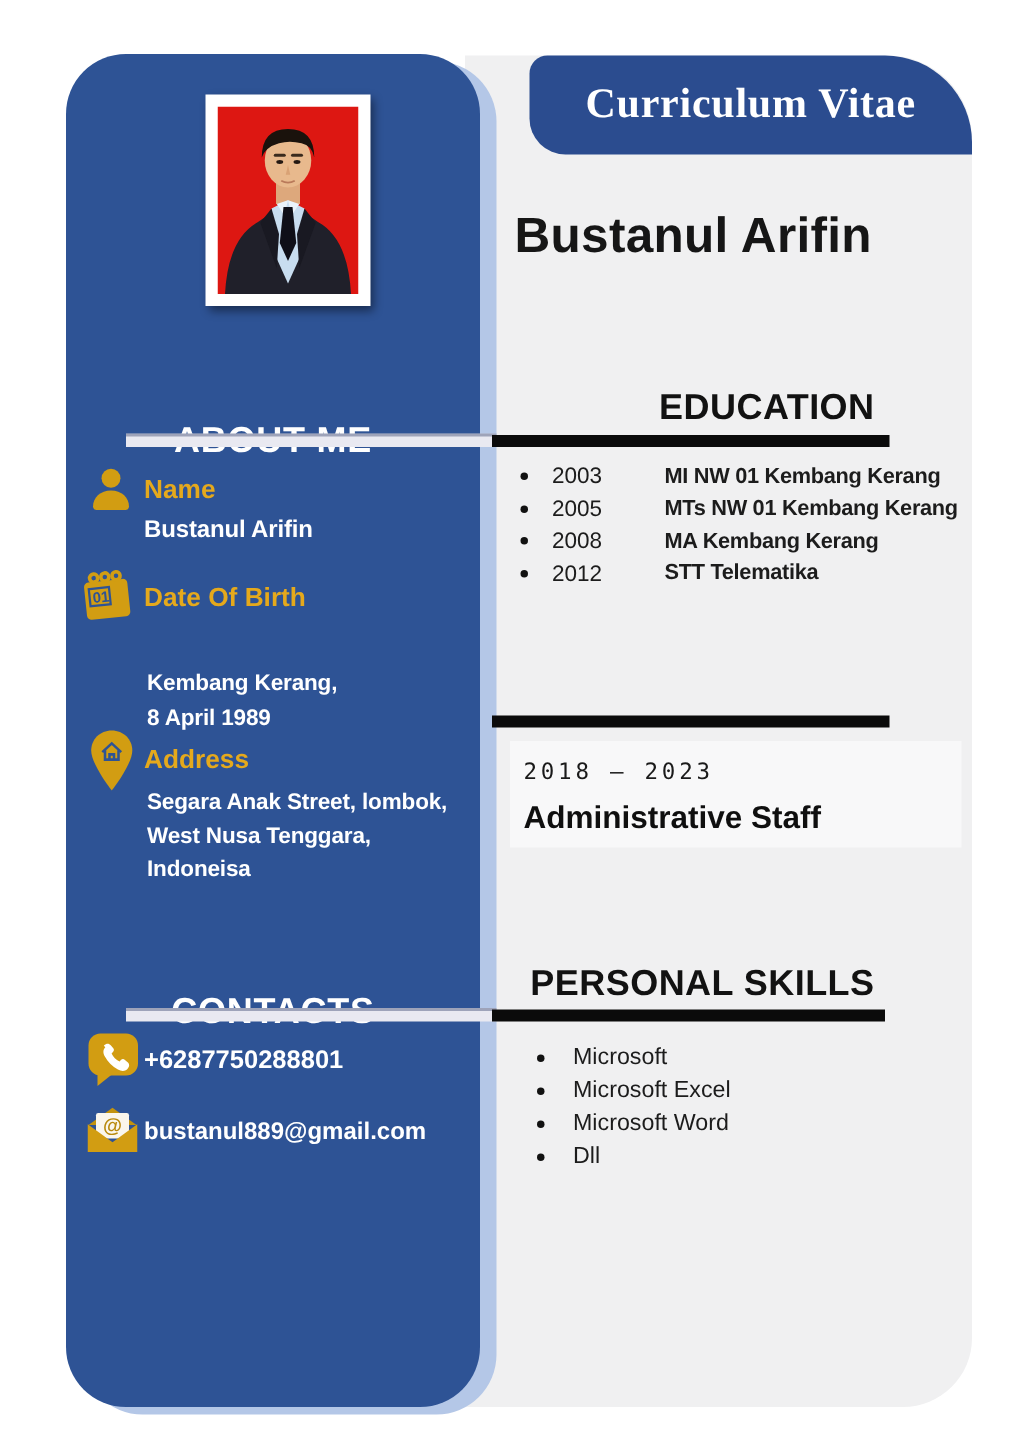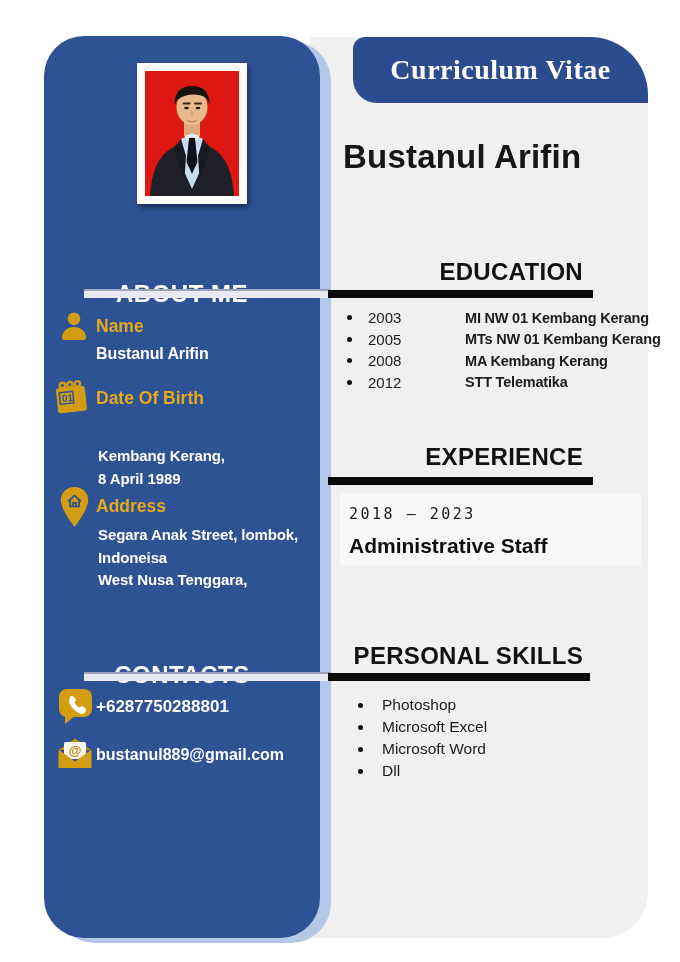--- a/index.html
+++ b/index.html
@@ -70,21 +70,21 @@
   .section-bar{position:absolute;left:328px;height:8px;background:#0b0b0b;}
   #edu-bar{top:290px;width:265px;}
   #exp-bar{top:477px;width:265px;}
   #skills-bar{top:673px;width:262px;}
 
   .edu-list{position:absolute;left:341px;top:307px;}
   .edu-row{display:flex;align-items:center;height:21.5px;color:#1c1c1c;}
   .dot{width:5px;height:5px;border-radius:50%;background:#111;flex:none;}
   .edu-row .dot{margin-left:6px;}
   .edu-year{margin-left:16px;width:75px;font-size:15px;}
-  .edu-school{font-weight:bold;font-size:14.5px;letter-spacing:-.2px;white-space:nowrap;margin-left:22px;}
+  .edu-school{font-weight:bold;font-size:14.5px;letter-spacing:-.2px;white-space:nowrap;}
 
   .exp-box{position:absolute;left:340px;top:494px;width:301px;height:71px;background:#f8f8f9;}
   .exp-period{position:absolute;left:9px;top:11px;font-family:"DejaVu Sans Mono",monospace;
               font-size:15px;letter-spacing:2.5px;color:#1a1a1a;white-space:nowrap;}
   .exp-role{position:absolute;left:9px;top:40px;font-size:21px;font-weight:bold;color:#0f0f0f;white-space:nowrap;}
 
   .skills-list{position:absolute;left:356px;top:694px;}
   .skill-row{display:flex;align-items:center;height:22px;font-size:15.5px;color:#1c1c1c;}
   .skill-row .dot{margin-left:2px;margin-right:19px;}
 </style>
@@ -155,22 +155,22 @@
     <path d="M15.5 1C7.6 1 1.8 6.9 1.8 14.3 1.8 23.6 15.5 41 15.5 41S29.2 23.6 29.2 14.3C29.2 6.9 23.4 1 15.5 1z" fill="#d29d12"></path>
     <g stroke="#2e5395" stroke-width="1.7" fill="none">
       <path d="M9.2 15.4 15.5 9.6 21.8 15.4"></path>
       <path d="M11 14.2 V20.4 H20 V14.2"></path>
       <path d="M14 20.4 v-3.5 h3 v3.5"></path>
     </g>
   </svg>
   <div class="field-label" id="label-address">Address</div>
   <div class="field-value" id="value-address">
     <div>Segara Anak Street, lombok,</div>
+    <div>West Nusa Tenggara,</div>
     <div>Indoneisa</div>
-    <div>West Nusa Tenggara,</div>
   </div>
 
   <div class="side-heading" id="contacts-heading">CONTACTS</div>
   <div class="side-divider" id="divider-2"></div>
 
   <svg class="field-icon" id="icon-phone" viewBox="0 0 35 37">
     <rect x="1" y="1" width="33" height="28" rx="8" fill="#d29d12"></rect>
     <path d="M7 26 v10 l10 -8z" fill="#d29d12"></path>
     <path d="M11.2 9.2c2-2 3.6-1.4 4.6-.3l1.6 1.8c.8.9.7 1.9-.1 2.7l-.9.9c1.1 2.4 2.9 4.2 5.3 5.3l.9-.9c.8-.8 1.8-.9 2.7-.1l1.8 1.6c1.1 1 1.7 2.6-.3 4.6-1.5 1.5-3.9 1.5-6.2.2-3.7-2.1-6.6-5-8.7-8.7-1.3-2.3-1.3-4.6.3-6.2z" fill="#ffffff"></path>
   </svg>
@@ -204,33 +204,32 @@
       <span class="edu-year">2008</span>
       <span class="edu-school">MA Kembang Kerang</span>
     </div>
     <div class="edu-row">
       <span class="dot"></span>
       <span class="edu-year">2012</span>
       <span class="edu-school">STT Telematika</span>
     </div>
   </div>
 
-  <div class="section-heading" id="exp-heading">EXPERIENCE</div>
   <div class="section-bar" id="exp-bar"></div>
   <div class="exp-box">
     <div class="exp-period">2018 – 2023</div>
     <div class="exp-role">Administrative Staff</div>
   </div>
 
   <div class="section-heading" id="skills-heading">PERSONAL SKILLS</div>
   <div class="section-bar" id="skills-bar"></div>
   <div class="skills-list">
     <div class="skill-row">
       <span class="dot"></span>
-      <span>Photoshop</span>
+      <span>Microsoft</span>
     </div>
     <div class="skill-row">
       <span class="dot"></span>
       <span>Microsoft Excel</span>
     </div>
     <div class="skill-row">
       <span class="dot"></span>
       <span>Microsoft Word</span>
     </div>
     <div class="skill-row">

